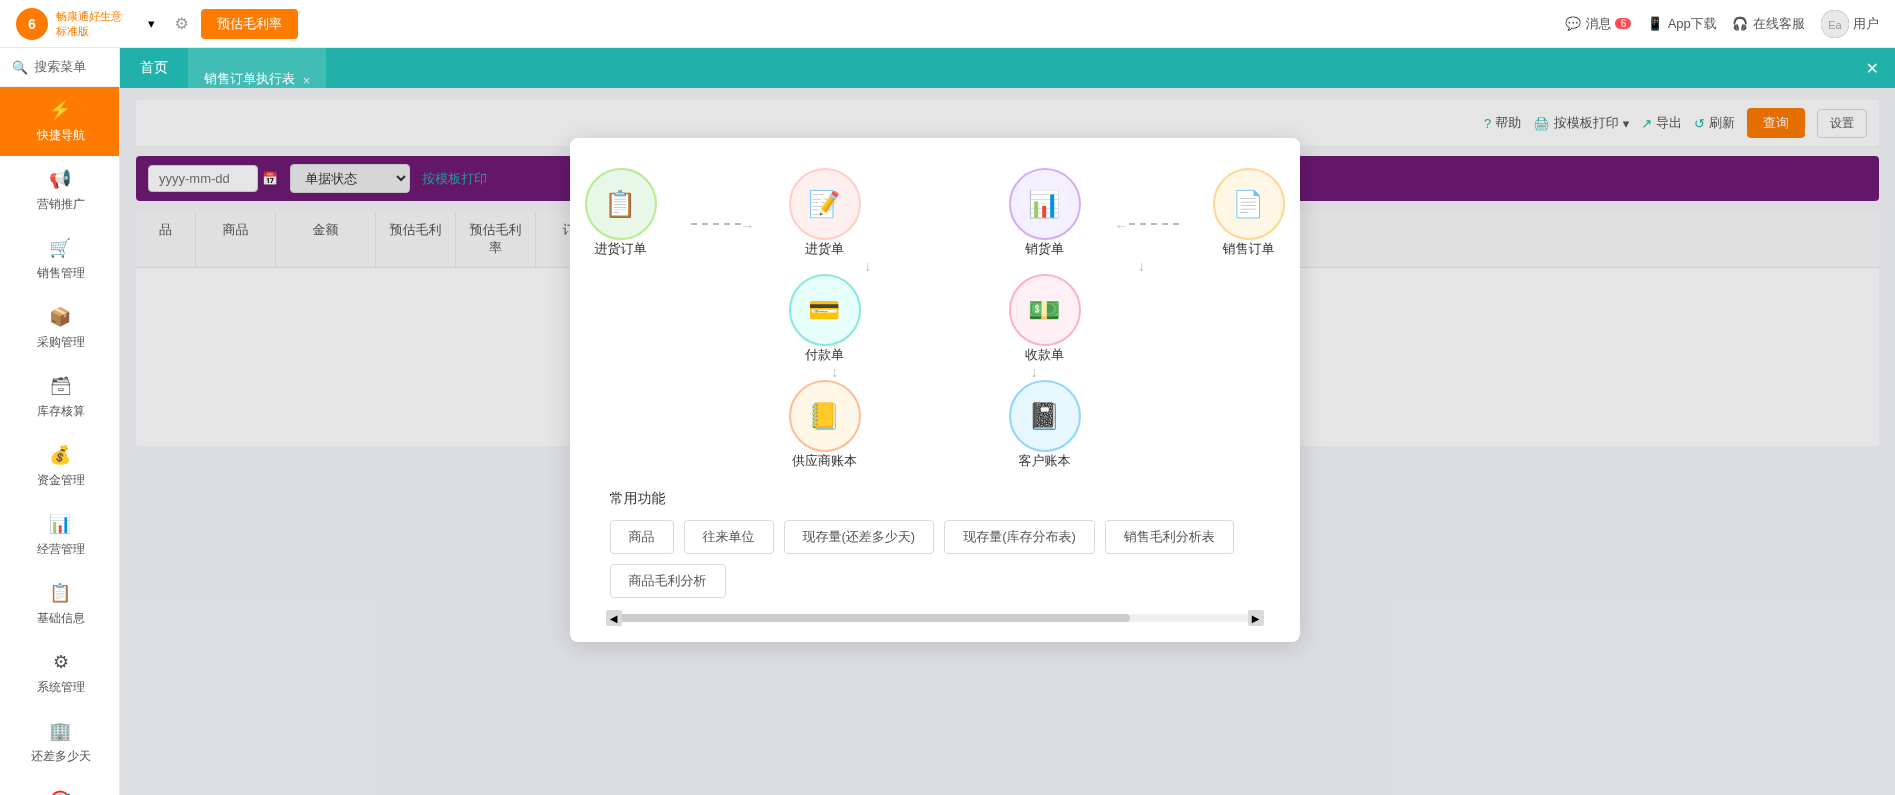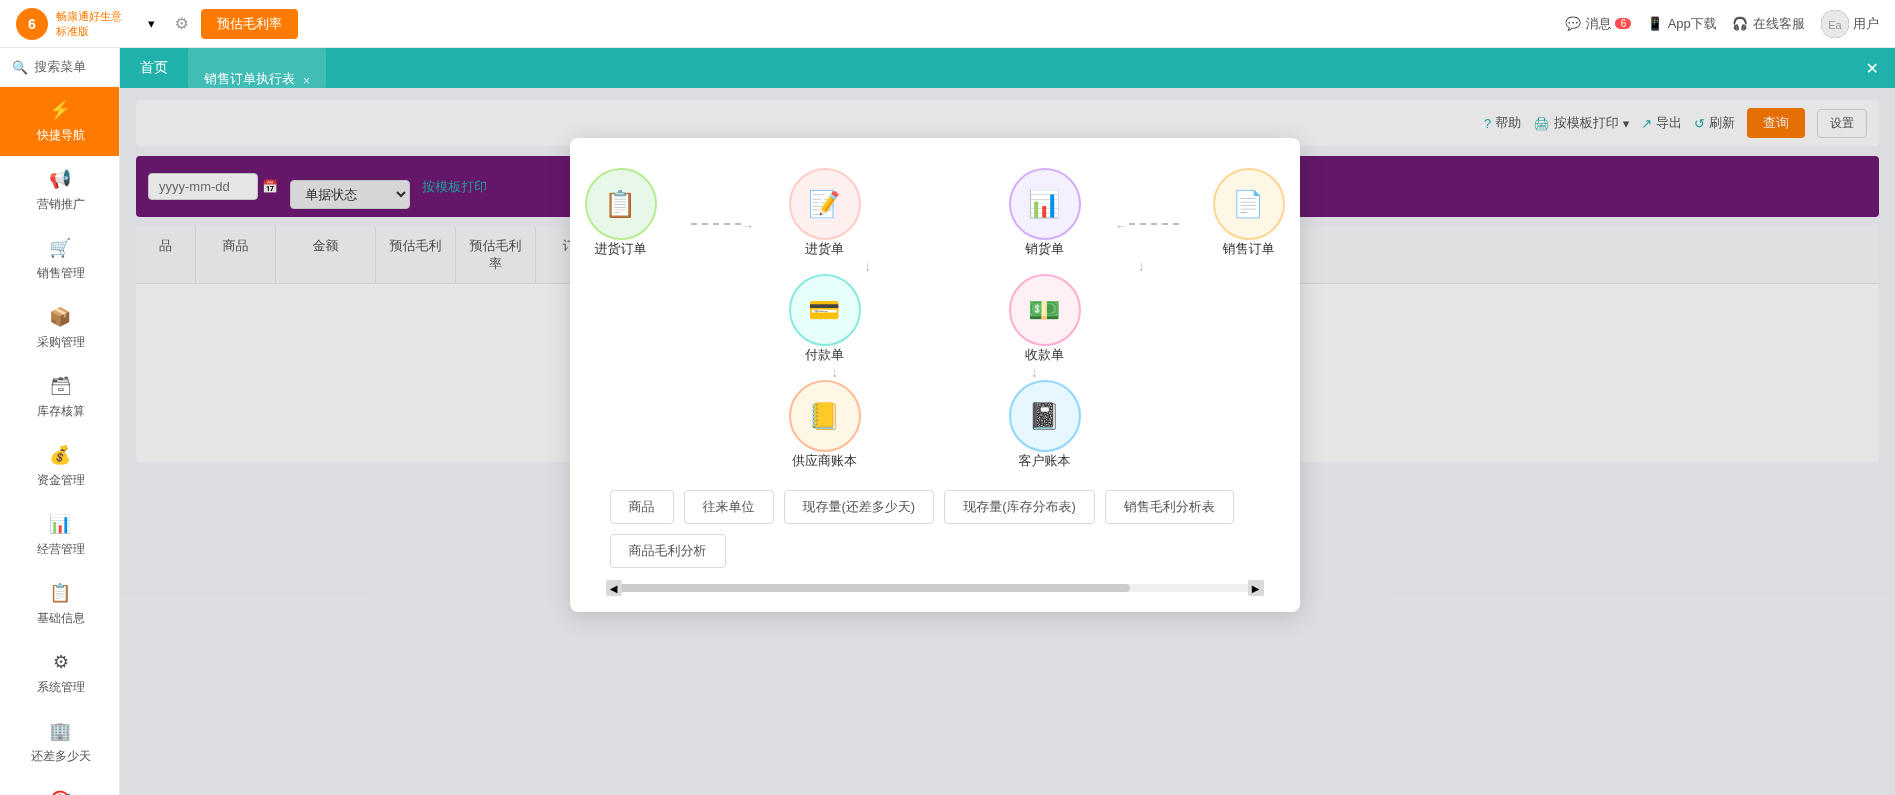--- a/index.html
+++ b/index.html
@@ -67,21 +67,21 @@
     
     .toolbar { display: flex; align-items: center; justify-content: flex-end; gap: 12px; margin-bottom: 10px; background: #fff; padding: 8px 12px; border-radius: 4px; }
     .toolbar-btn { display: flex; align-items: center; gap: 4px; color: #555; font-size: 13px; cursor: pointer; }
     .query-btn { background: #ff7b00; color: #fff; border: none; border-radius: 4px; padding: 6px 16px; cursor: pointer; font-size: 13px; }
     .settings-mini-btn { background: #fff; border: 1px solid #d9d9d9; color: #555; border-radius: 4px; padding: 5px 12px; cursor: pointer; font-size: 12px; }
 
     
     .filter-row { display: flex; align-items: center; gap: 12px; margin-bottom: 10px; background: #701a75; padding: 8px 12px; border-radius: 4px; }
     .filter-input { border: 1px solid #d9d9d9; border-radius: 4px; padding: 5px 10px; font-size: 13px; color: #bbb; }
     .date-input { display: flex; align-items: center; gap: 4px; }
-    .status-select { border: 1px solid #d9d9d9; border-radius: 4px; padding: 5px 10px; font-size: 13px; color: #333; min-width: 120px; margin-top: 16px; }
+    .status-select { border: 1px solid #d9d9d9; border-radius: 4px; padding: 5px 10px; font-size: 13px; color: #333; min-width: 120px; }
     .more-conditions { color: #20b2aa; font-size: 13px; cursor: pointer; }
 
     
     .data-table { width: 100%; background: #fff; border-radius: 4px; overflow: hidden; }
     .table-header { display: grid; grid-template-columns: 60px 80px 100px 80px 80px 80px 80px 80px 100px 80px 80px; background: #fafafa; border-bottom: 1px solid #e8e8e8; }
     .th { padding: 10px 8px; font-size: 13px; color: #555; font-weight: 500; border-right: 1px solid #e8e8e8; text-align: center; }
     .no-data { text-align: center; padding: 80px; color: #999; font-size: 14px; }
 
     
     .overlay {
@@ -394,20 +394,21 @@
                   <span style="font-size:26px;">📓</span>
                 </div>
                 <div class="flow-label">客户账本</div>
               </div>
 
               <div style="width:140px;"></div>
             </div>
           </div>
 
           <div class="common-section">
+            <div class="common-title">常用功能</div>
             <div class="common-btns">
               <button class="common-btn">商品</button>
               <button class="common-btn">往来单位</button>
               <button class="common-btn">现存量(还差多少天)</button>
               <button class="common-btn">现存量(库存分布表)</button>
               <button class="common-btn">销售毛利分析表</button>
               <button class="common-btn">商品毛利分析</button>
             </div>
           </div>
 

